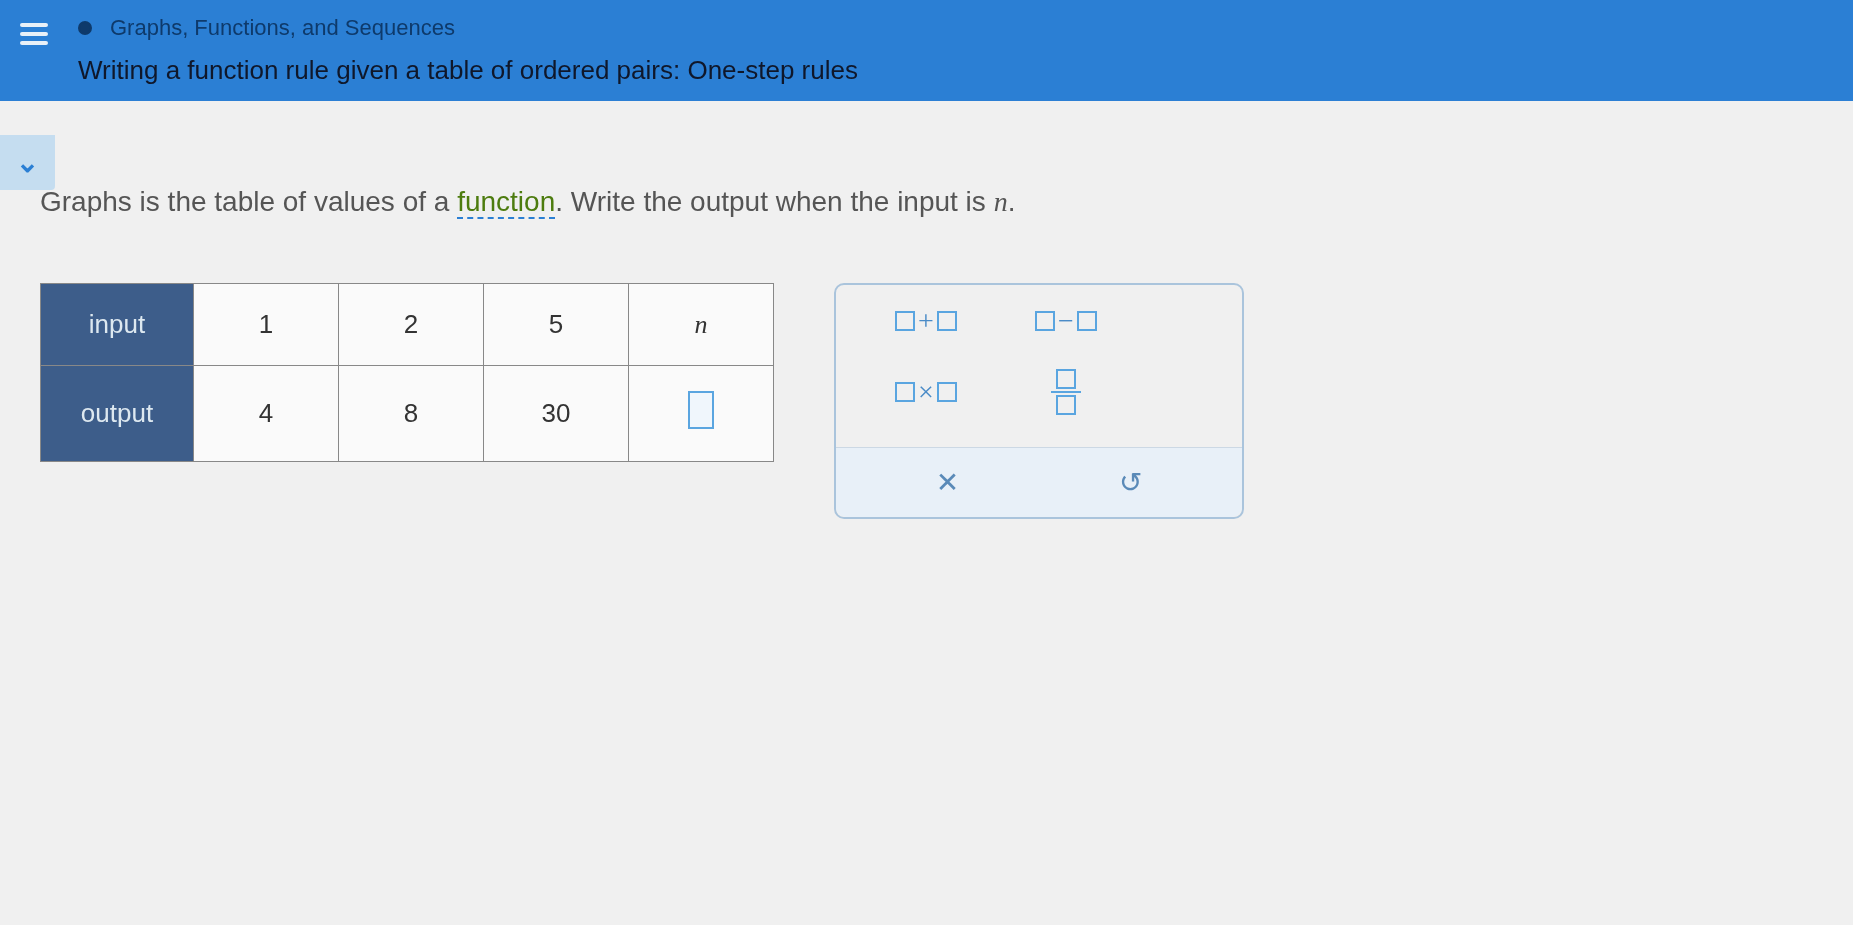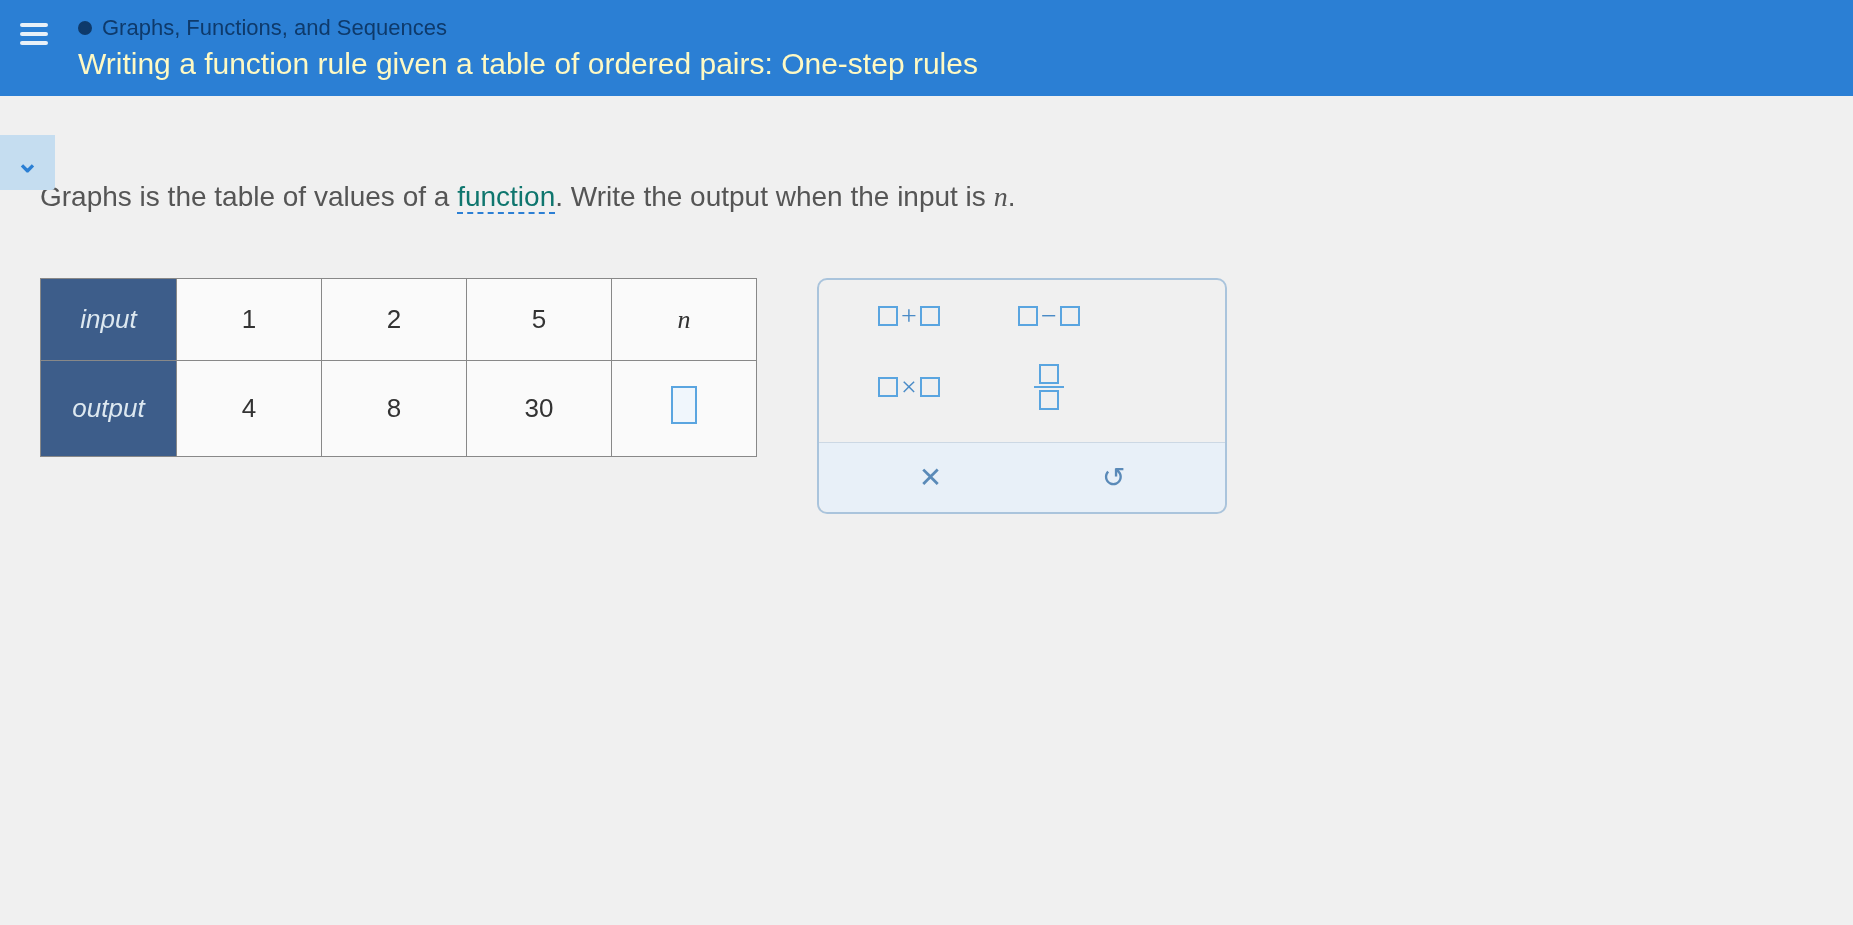--- a/index.html
+++ b/index.html
@@ -33,38 +33,38 @@
       background: #e8f0f8;
       border-radius: 2px;
     }
     .header-text {
       display: flex;
       flex-direction: column;
     }
     .breadcrumb {
       display: flex;
       align-items: center;
-      gap: 10px;
-      margin-bottom: 6px;
+      gap: 18px;
+      margin-bottom: 14px;
     }
     .bullet-icon {
       width: 14px;
       height: 14px;
       border-radius: 50%;
       background: #0e3a6b;
       border: 2px solid #0e3a6b;
     }
     .breadcrumb-text {
       color: #0e3a6b;
       font-size: 22px;
       font-weight: 500;
     }
     .topic-title {
-      color: #fef9c3;
-      font-size: 30px;
+      color: #0f172a;
+      font-size: 26px;
     }
     .collapse-tab {
       position: absolute;
       left: 0;
       top: 135px;
       background: #c5ddf0;
       width: 55px;
       height: 55px;
       display: flex;
       align-items: center;
@@ -80,21 +80,21 @@
     .content {
       padding: 80px 40px 40px 40px;
     }
     .instruction {
       font-size: 28px;
       color: #555;
       margin-bottom: 60px;
       line-height: 1.5;
     }
     .link-text {
-      color: #0f766e;
+      color: #4d7c0f;
       border-bottom: 2px dashed #2b7fd4;
       text-decoration: none;
     }
     .italic-var {
       font-style: italic;
       font-family: 'Times New Roman', serif;
     }
     .main-row {
       display: flex;
       gap: 60px;
@@ -104,22 +104,21 @@
       border-collapse: collapse;
       border: 1px solid #888;
     }
     .data-table th {
       background: #3d5d8a;
       color: #dde8f0;
       font-weight: normal;
       padding: 25px 20px;
       border: 1px solid #888;
       font-size: 26px;
-      width: 136px;
-      font-style: italic;
+      width: 153px;
     }
     .data-table td {
       background: #fafafa;
       border: 1px solid #888;
       padding: 25px 20px;
       text-align: center;
       font-size: 26px;
       color: #333;
       width: 145px;
     }

